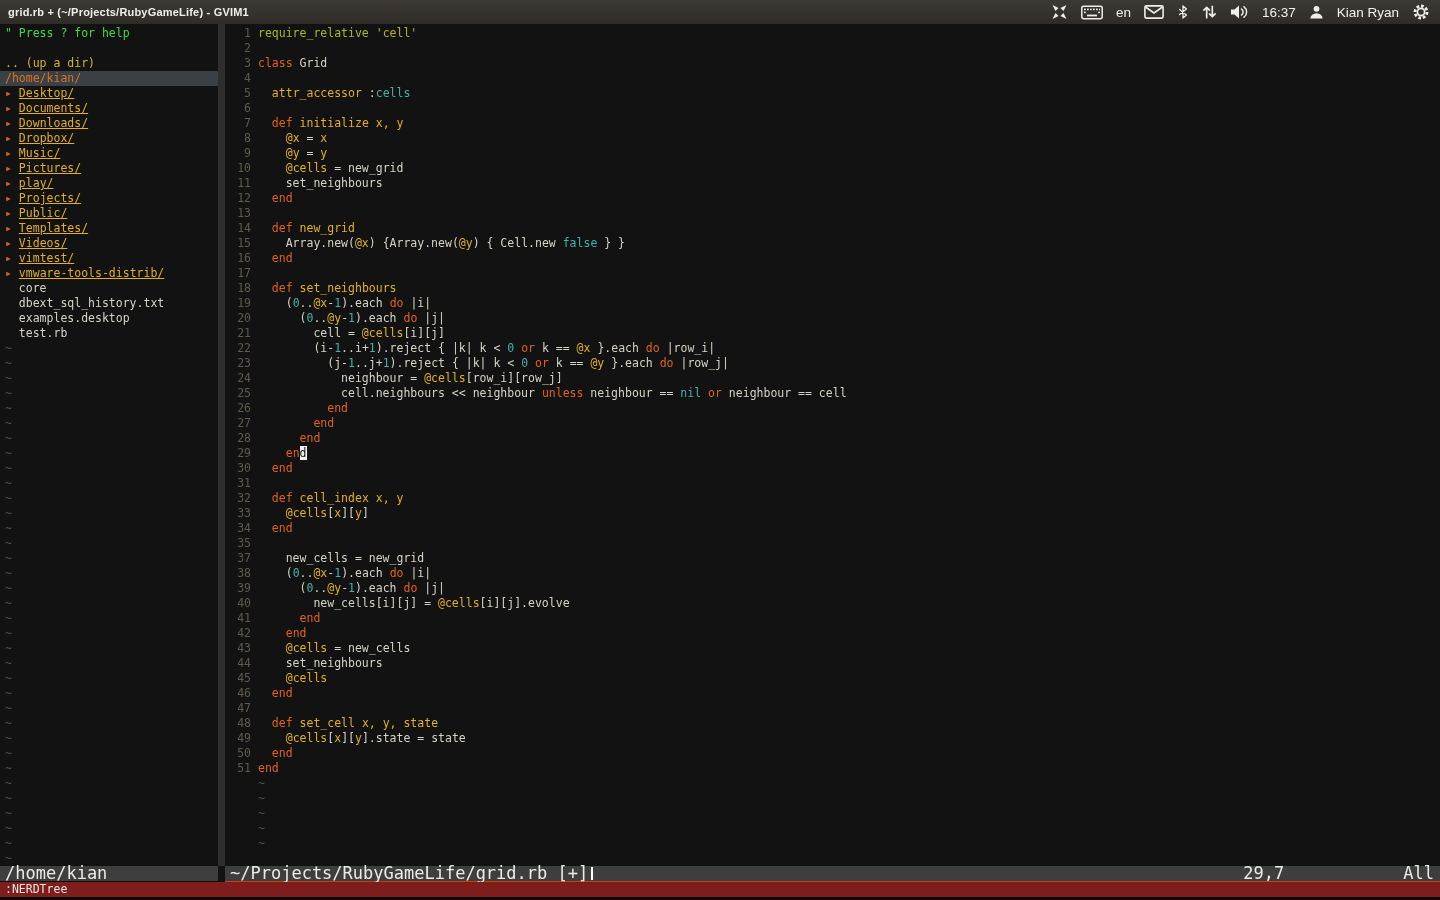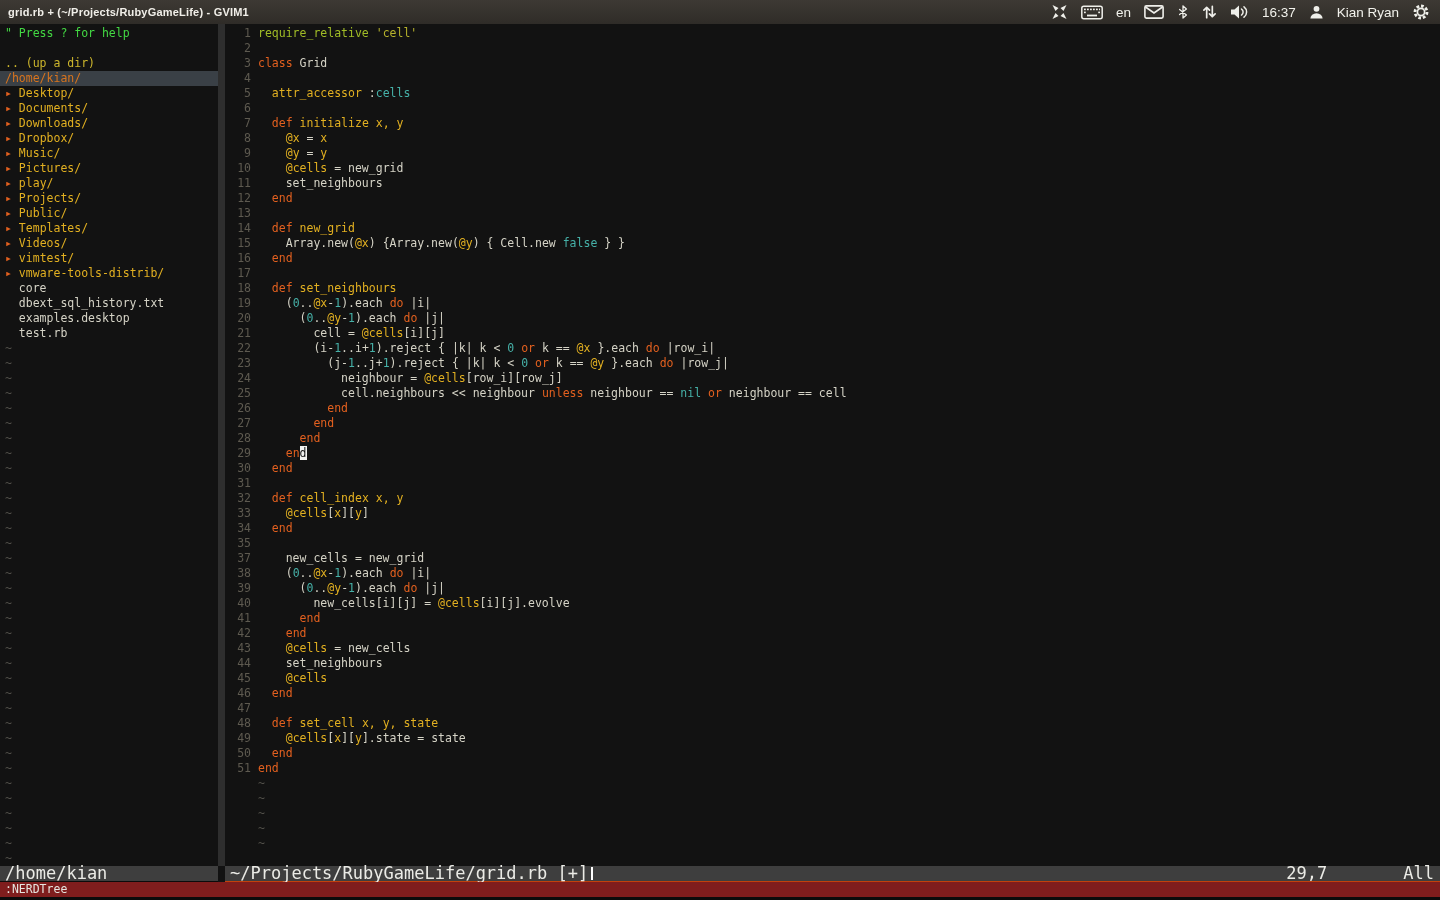--- a/index.html
+++ b/index.html
@@ -21,21 +21,21 @@
         font-size:11.5px;overflow:hidden;}
   .vsep{width:7px;background:#2e2e2e;}
   .edit{flex:1;background:#121212;padding-top:2px;box-sizing:border-box;
         font-size:11.5px;overflow:hidden;}
   .trow{height:15px;line-height:15px;white-space:pre;padding-left:5px;}
   .rootrow{background:#3a4046;}
   .green{color:#43d843;}
   .updir{color:#cdb62c;}
   .rootp{color:#d8741e;}
   .arrow{color:#e2601f;}
-  .dirn{color:#e2b021;}
+  .dirn{color:#e2b021;text-decoration:underline;}
   .filen{color:#d5d3c6;}
   .tilde{color:#514f49;}
   
   .cline{height:15px;line-height:15px;display:flex;white-space:pre;}
   .lnum{width:26px;text-align:right;color:#5e5a50;flex:none;margin-right:7px;}
   .ltext{white-space:pre;color:#d5d3c6;}
   .pl{color:#d5d3c6;}
   .kw{color:#e2601f;}
   .fn{color:#e2b021;}
   .iv{color:#e2b021;}
@@ -49,21 +49,21 @@
              font-size:17px;}
   .st-tree{width:218px;background:#3e3e3e;color:#ebebe6;line-height:15px;height:15px;
            padding-left:5px;box-sizing:border-box;white-space:pre;}
   .st-gap{width:7px;background:#121212;}
   .st-edit{flex:1;background:#3e3e3e;color:#ebebe6;line-height:15px;height:15px;
            border-bottom:2px solid #c2410c;display:flex;align-items:center;
            padding-left:5px;white-space:pre;}
   .st-caret{width:2px;height:13px;background:#fff;margin-left:3px;}
   .spacer{flex:1;}
   .st-gap2{width:76px;}
-  .st-edit .pos{margin-right:6px;}
+  .st-edit .pos{margin-right:6px;margin-left:43px;}
   .cmdline{position:absolute;top:882px;left:0;right:0;height:15px;line-height:15px;
            color:#e6e6e0;font-size:11.5px;padding-left:5px;background:#7f1d1d;white-space:pre;}
 </style>
 </head>
 <body>
 
 <div class="screen">
 
   <header class="panel">
     <div class="wtitle">grid.rb + (~/Projects/RubyGameLife) - GVIM1</div>

